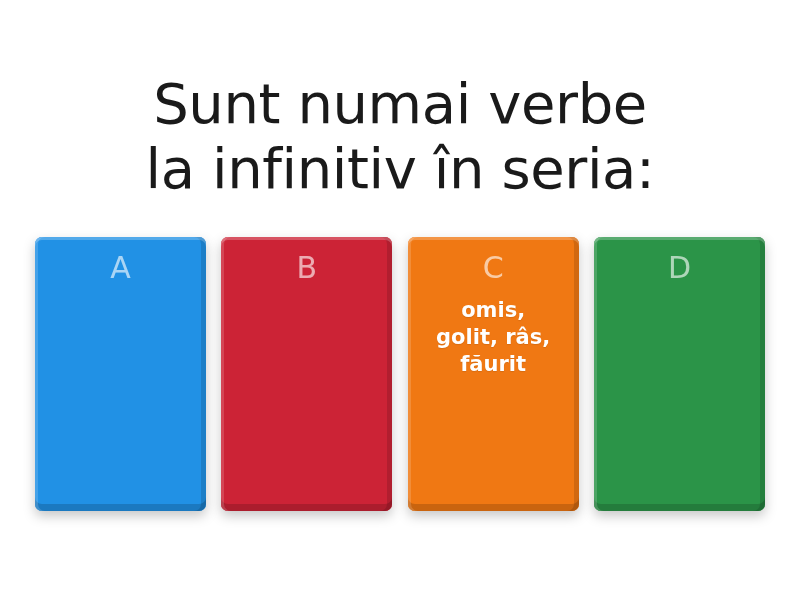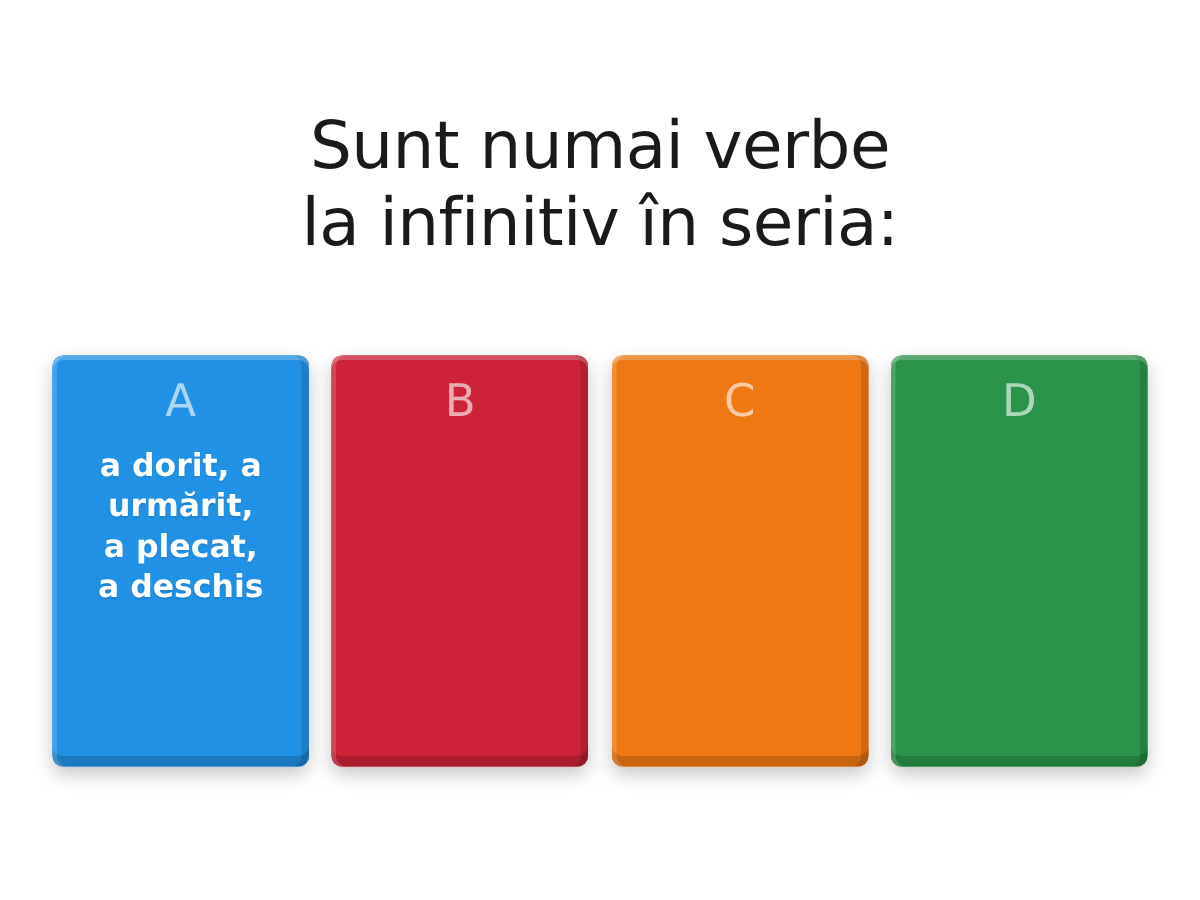--- a/index.html
+++ b/index.html
@@ -24,21 +24,21 @@
     align-items: center;
   }
 
   .question-title {
     position: absolute;
     top: 72px;
     left: 0;
     width: 800px;
     text-align: center;
     font-family: "DejaVu Sans", sans-serif;
-    font-size: 44px;
+    font-size: 56px;
     font-weight: 400;
     line-height: 1.16;
     color: #1a1a1a;
     letter-spacing: -0.4px;
     white-space: pre-line;
   }
 
   .answers-row {
     position: absolute;
     top: 237px;
@@ -116,32 +116,31 @@
 
 <div class="quiz-stage">
 
   <div class="question-title">Sunt numai verbe
 la infinitiv în seria:</div>
 
   <div class="answers-row">
 
     <div class="answer-card card-a">
       <div class="answer-letter">A</div>
-      <div class="answer-text">a dorit, a
-urmărit,
-a plecat,
-a deschis</div>
     </div>
 
     <div class="answer-card card-b">
       <div class="answer-letter">B</div>
     </div>
 
     <div class="answer-card card-c">
       <div class="answer-letter">C</div>
+      <div class="answer-text">omis,
+golit, râs,
+făurit</div>
     </div>
 
     <div class="answer-card card-d">
       <div class="answer-letter">D</div>
     </div>
 
   </div>
 </div>
 
 </body></html>

